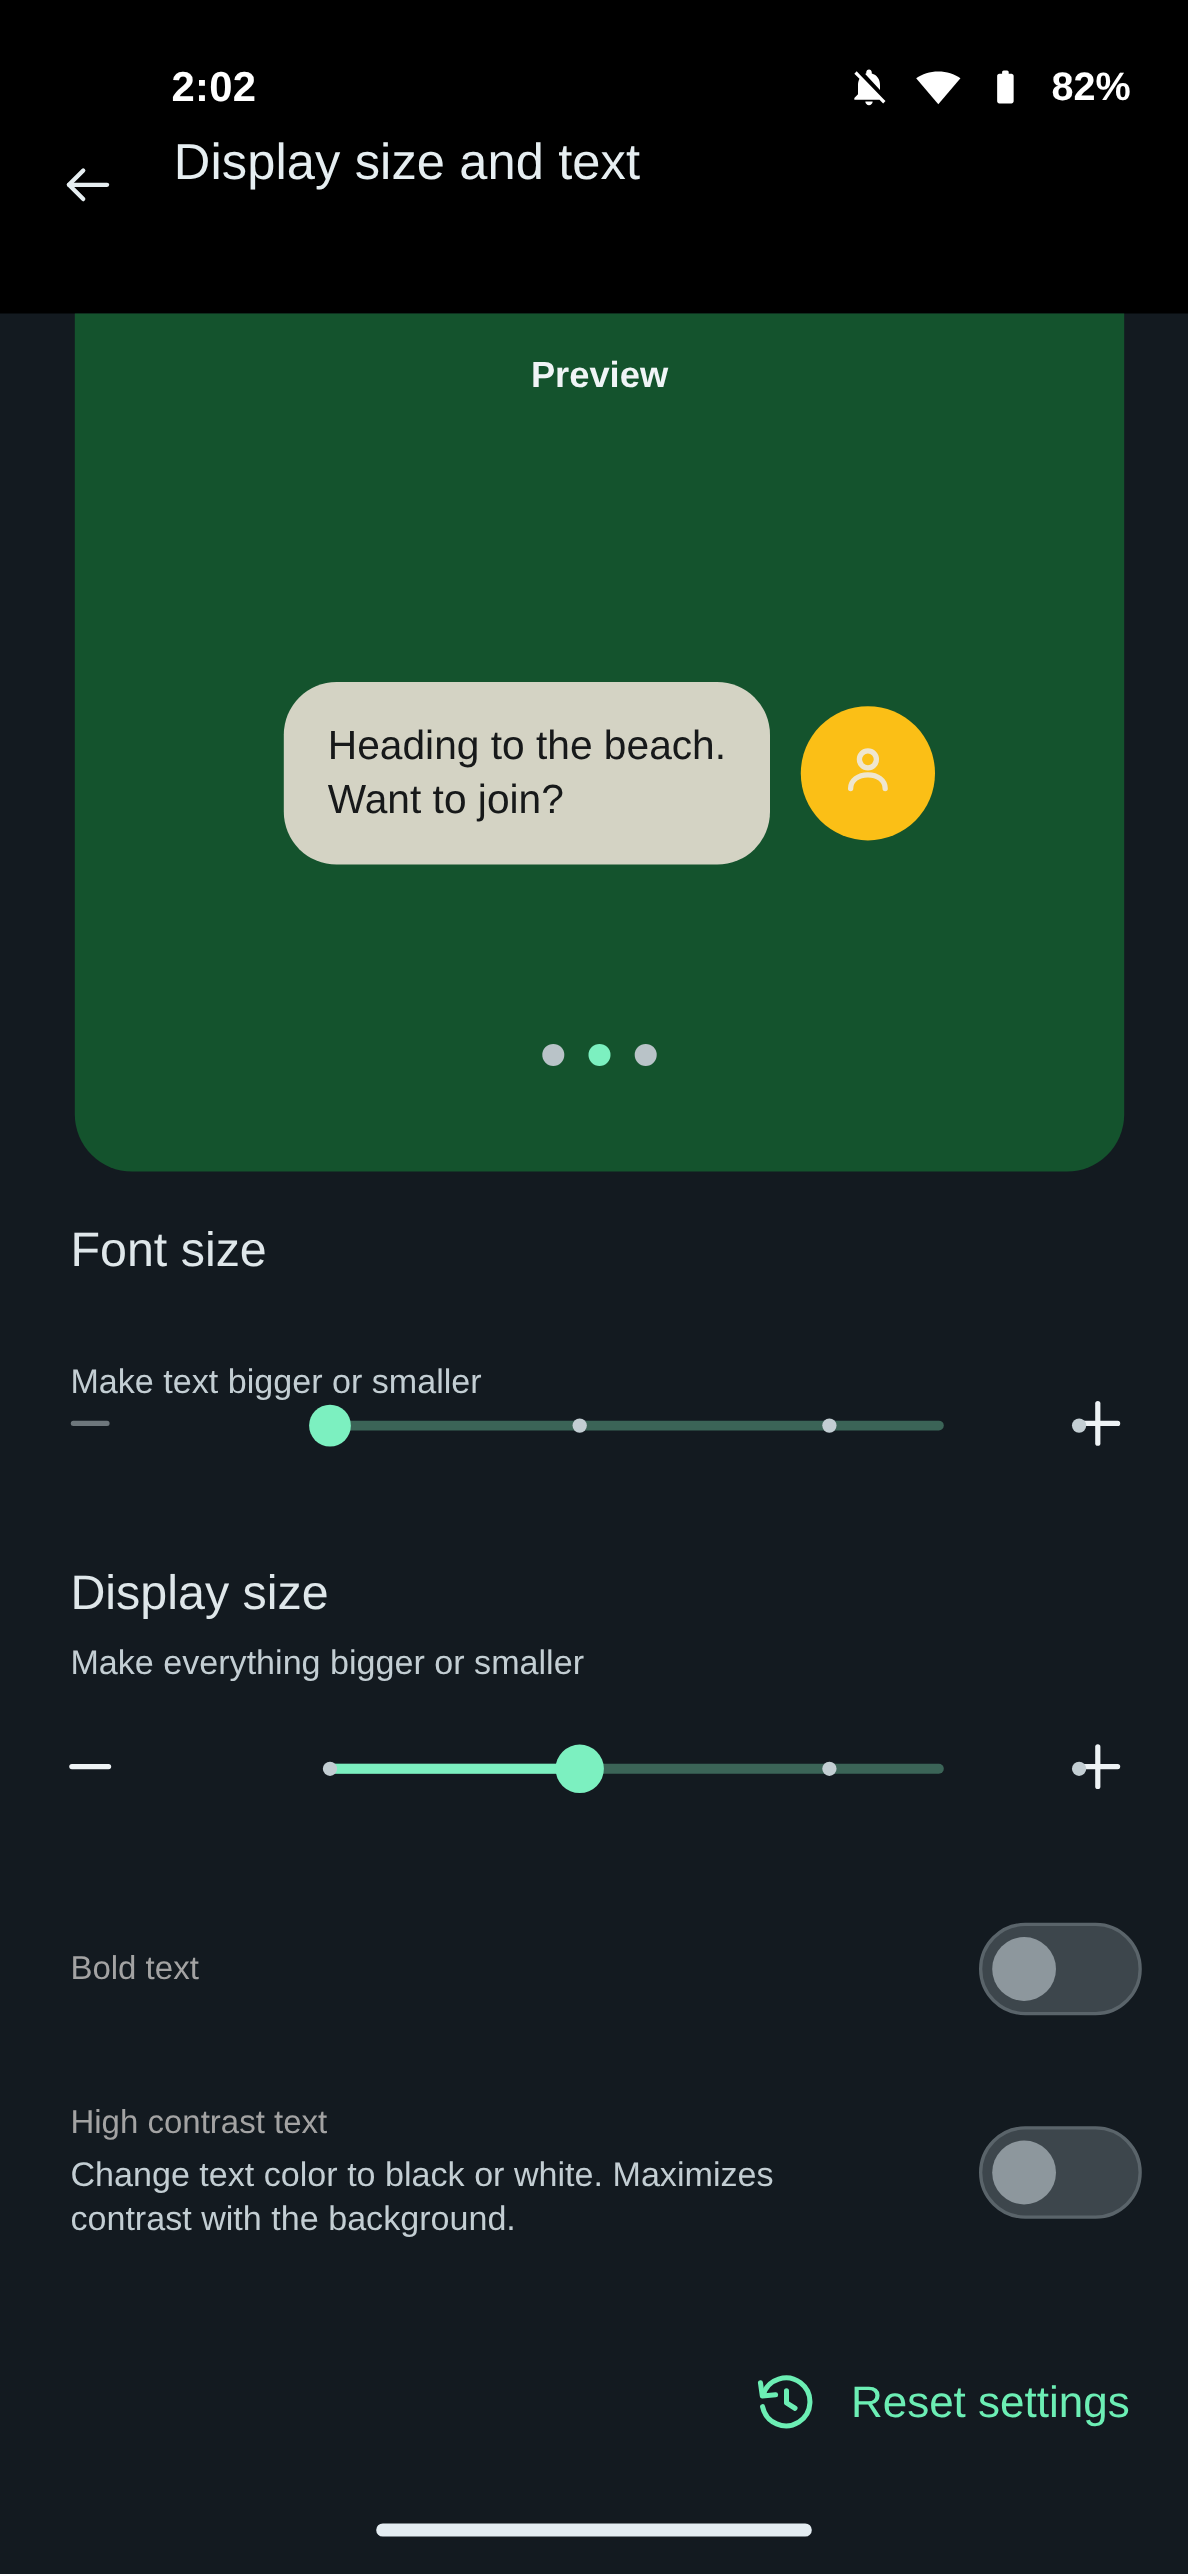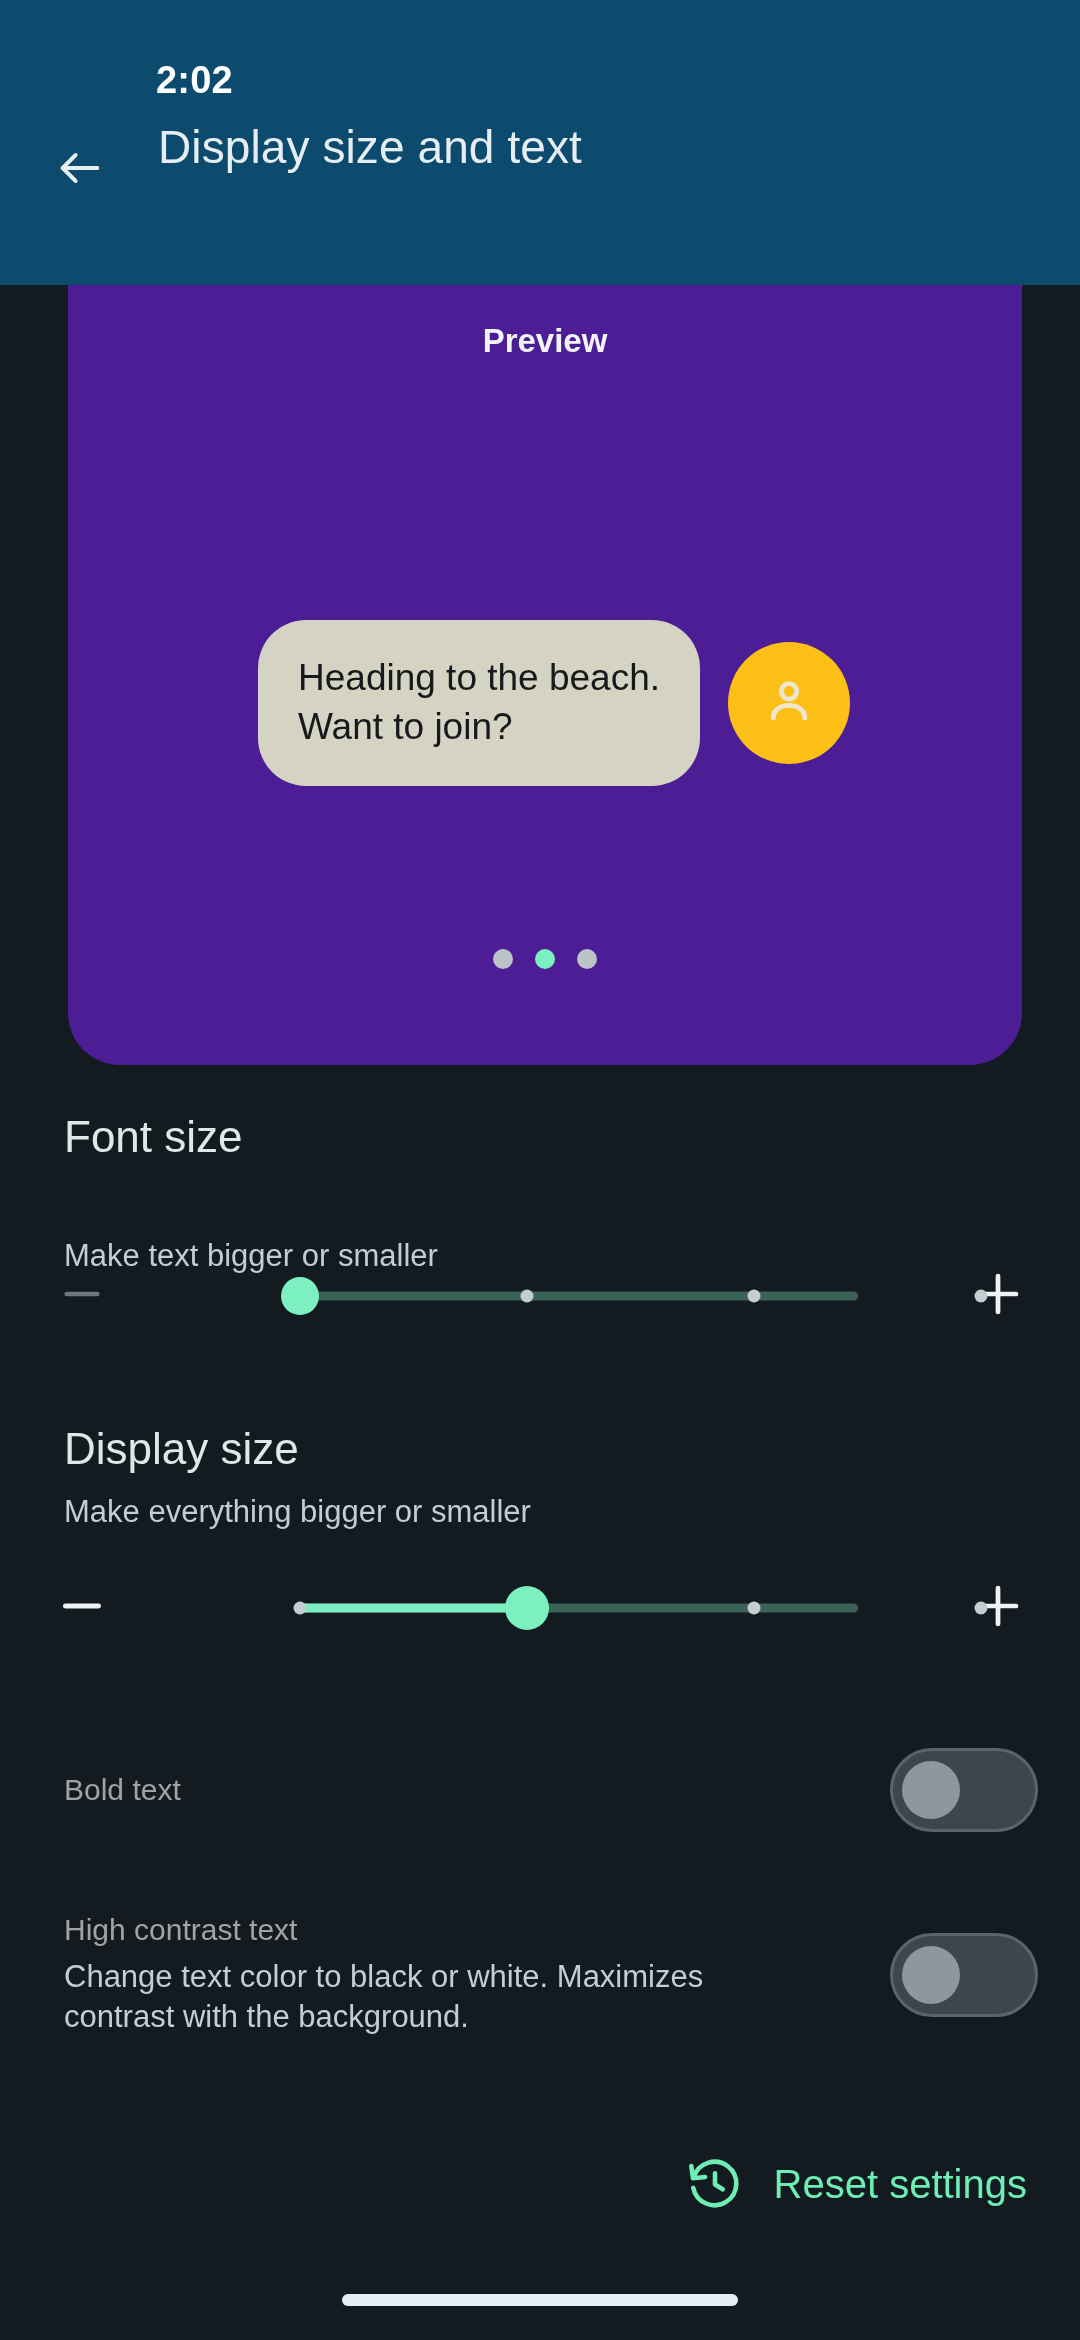--- a/index.html
+++ b/index.html
@@ -18,21 +18,21 @@
     height: 2340px;
     background: #131a20;
   }
 
   
   .topchrome {
     position: absolute;
     top: 0; left: 0;
     width: 1080px;
     height: 285px;
-    background: #0c4a6e;
+    background: #000000;
   }
 
   .statusbar {
     position: absolute;
     top: 0; left: 0;
     width: 1080px;
     height: 120px;
   }
 
   .status-clock {
@@ -88,21 +88,21 @@
     letter-spacing: 0.1px;
   }
 
   
   .preview-card {
     position: absolute;
     left: 68px;
     top: 285px;
     width: 954px;
     height: 780px;
-    background: #4c1d95;
+    background: #14532d;
     border-bottom-left-radius: 52px;
     border-bottom-right-radius: 52px;
   }
 
   .preview-label {
     position: absolute;
     top: 37px;
     width: 100%;
     text-align: center;
     font-size: 33px;
@@ -311,20 +311,38 @@
 </head>
 <body>
 
 <div id="screen">
 
   <div class="topchrome">
 
     <div class="statusbar">
       <div class="status-clock">2:02</div>
 
+      <div class="status-icons">
+        <span>
+          <svg width="40" height="40" viewBox="0 0 24 24" fill="#ffffff">
+            <path d="M20 18.69 7.84 6.14 5.27 3.49 4 4.76l2.8 2.8v.01c-.52.99-.8 2.16-.8 3.43v5l-2 2v1h13.73l2 2L21 19.72l-1-1.03zM12 22c1.11 0 2-.89 2-2h-4c0 1.11.89 2 2 2zm6-7.32V11c0-3.08-1.64-5.64-4.5-6.32v-.68C13.5 3.22 12.83 2.5 12 2.5s-1.5.72-1.5 1.5v.68c-.24.06-.47.13-.69.21l8.19 8.79z"></path>
+          </svg>
+        </span>
+        <span>
+          <svg width="42" height="42" viewBox="0 0 24 24" fill="#ffffff">
+            <path d="M12 21 .5 7.5C3.6 5.3 7.6 4 12 4s8.4 1.3 11.5 3.5L12 21z"></path>
+          </svg>
+        </span>
+        <span>
+          <svg width="36" height="36" viewBox="0 0 24 24" fill="#ffffff">
+            <path d="M15.67 4H14V3c0-.55-.45-1-1-1h-2c-.55 0-1 .45-1 1v1H8.33C7.6 4 7 4.6 7 5.33v15.33C7 21.4 7.6 22 8.33 22h7.33c.74 0 1.34-.6 1.34-1.33V5.33C17 4.6 16.4 4 15.67 4z"></path>
+          </svg>
+        </span>
+        <span class="battery-pct">82%</span>
+      </div>
     </div>
 
     <div class="appbar">
       <div class="back-btn">
         <span>
           <svg width="52" height="52" viewBox="0 0 24 24" fill="none" stroke="#e6eef1" stroke-width="1.8" stroke-linecap="round" stroke-linejoin="round">
             <line x1="20" y1="12" x2="4" y2="12"></line>
             <polyline points="10,6 4,12 10,18"></polyline>
           </svg>
         </span>

